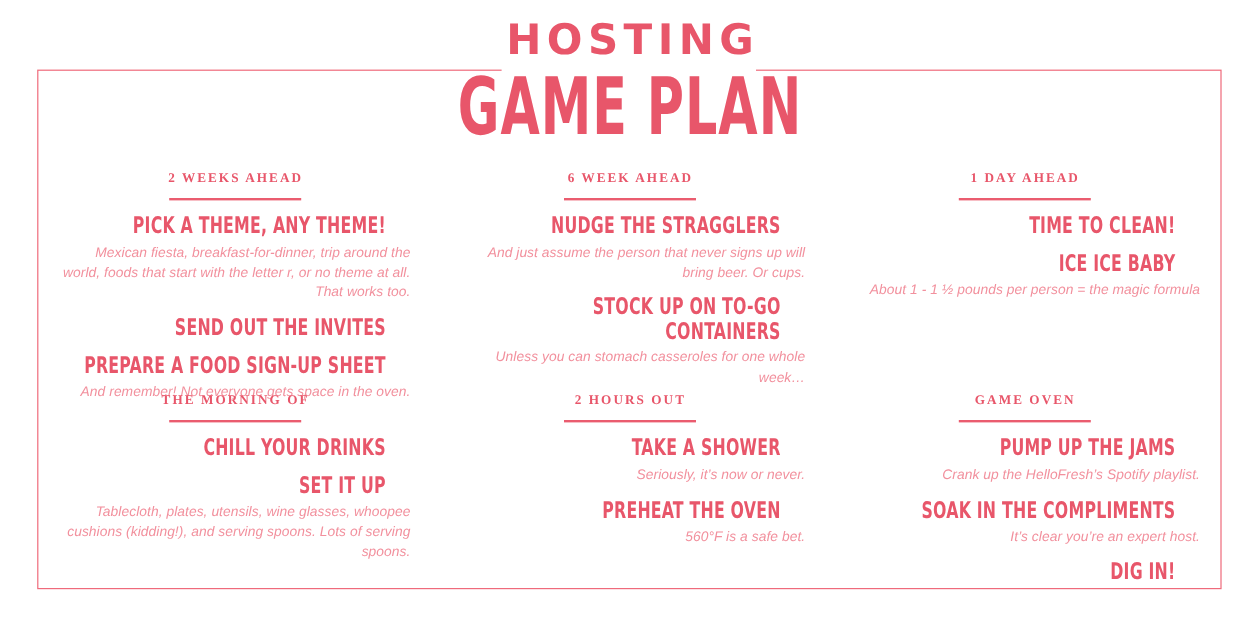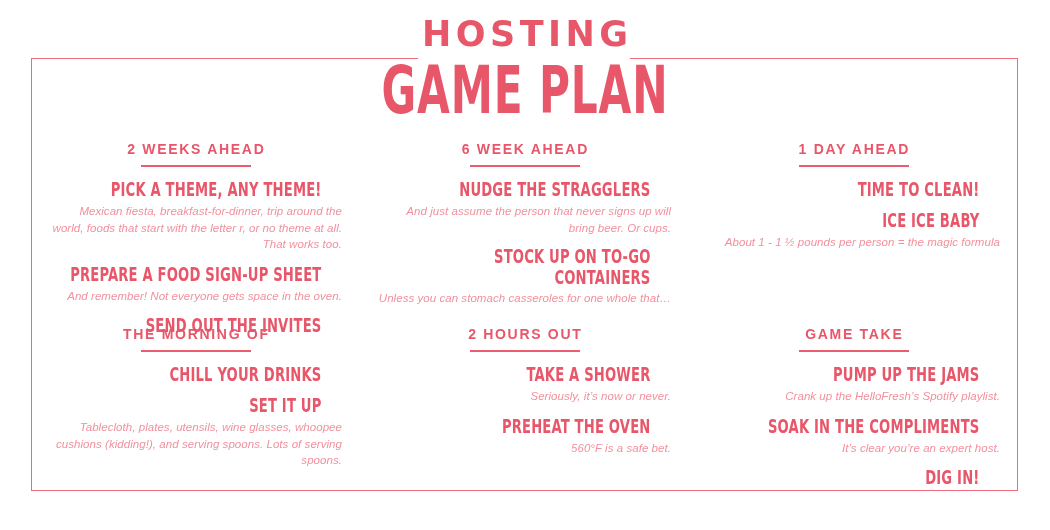--- a/index.html
+++ b/index.html
@@ -95,23 +95,23 @@
     padding: 22px 18px 0 18px;
     box-sizing: border-box;
     text-align: center;
   }
   .cell.r2 { padding-top: 22px; }
 
   
   .sec-label {
     display: block;
     color: #e8566a;
-    font-family: Liberation Sans, sans-serif;
-    font-weight: 700;
-    font-size: 14px;
+    font-family: Liberation Serif, serif;
+    font-weight: 700;
+    font-size: 11px;
     line-height: 14px;
     letter-spacing: 1.7px;
     text-indent: 1.7px;
     margin: 0;
   }
   .sec-rule {
     display: block;
     width: 110px;
     height: 2px;
     background: #ea5c6f;
@@ -163,39 +163,39 @@
   <div class="grid">
 
     <div class="cell r1">
       <span class="sec-label">2 WEEKS AHEAD</span>
       <span class="sec-rule"></span>
       <div class="item">
         <span class="item-head">PICK A THEME, ANY THEME!</span>
         <span class="item-body">Mexican fiesta, breakfast-for-dinner, trip around the world, foods that start with the letter r, or no theme at all. That works too.</span>
       </div>
       <div class="item">
+        <span class="item-head">SEND OUT THE INVITES</span>
+
+      </div>
+      <div class="item">
         <span class="item-head">PREPARE A FOOD SIGN-UP SHEET</span>
         <span class="item-body">And remember! Not everyone gets space in the oven.</span>
       </div>
-      <div class="item">
-        <span class="item-head">SEND OUT THE INVITES</span>
-
-      </div>
     </div>
 
     <div class="cell r1">
       <span class="sec-label">6 WEEK AHEAD</span>
       <span class="sec-rule"></span>
       <div class="item">
         <span class="item-head">NUDGE THE STRAGGLERS</span>
         <span class="item-body">And just assume the person that never signs up will bring beer. Or cups.</span>
       </div>
       <div class="item">
         <span class="item-head">STOCK UP ON TO-GO CONTAINERS</span>
-        <span class="item-body">Unless you can stomach casseroles for one whole that…</span>
+        <span class="item-body">Unless you can stomach casseroles for one whole week…</span>
       </div>
     </div>
 
     <div class="cell r1">
       <span class="sec-label">1 DAY AHEAD</span>
       <span class="sec-rule"></span>
       <div class="item">
         <span class="item-head">TIME TO CLEAN!</span>
 
       </div>
@@ -225,21 +225,21 @@
         <span class="item-head">TAKE A SHOWER</span>
         <span class="item-body">Seriously, it’s now or never.</span>
       </div>
       <div class="item">
         <span class="item-head">PREHEAT THE OVEN</span>
         <span class="item-body">560°F is a safe bet.</span>
       </div>
     </div>
 
     <div class="cell r2">
-      <span class="sec-label">GAME TAKE</span>
+      <span class="sec-label">GAME OVEN</span>
       <span class="sec-rule"></span>
       <div class="item">
         <span class="item-head">PUMP UP THE JAMS</span>
         <span class="item-body">Crank up the HelloFresh’s Spotify playlist.</span>
       </div>
       <div class="item">
         <span class="item-head">SOAK IN THE COMPLIMENTS</span>
         <span class="item-body">It’s clear you’re an expert host.</span>
       </div>
       <div class="item">

